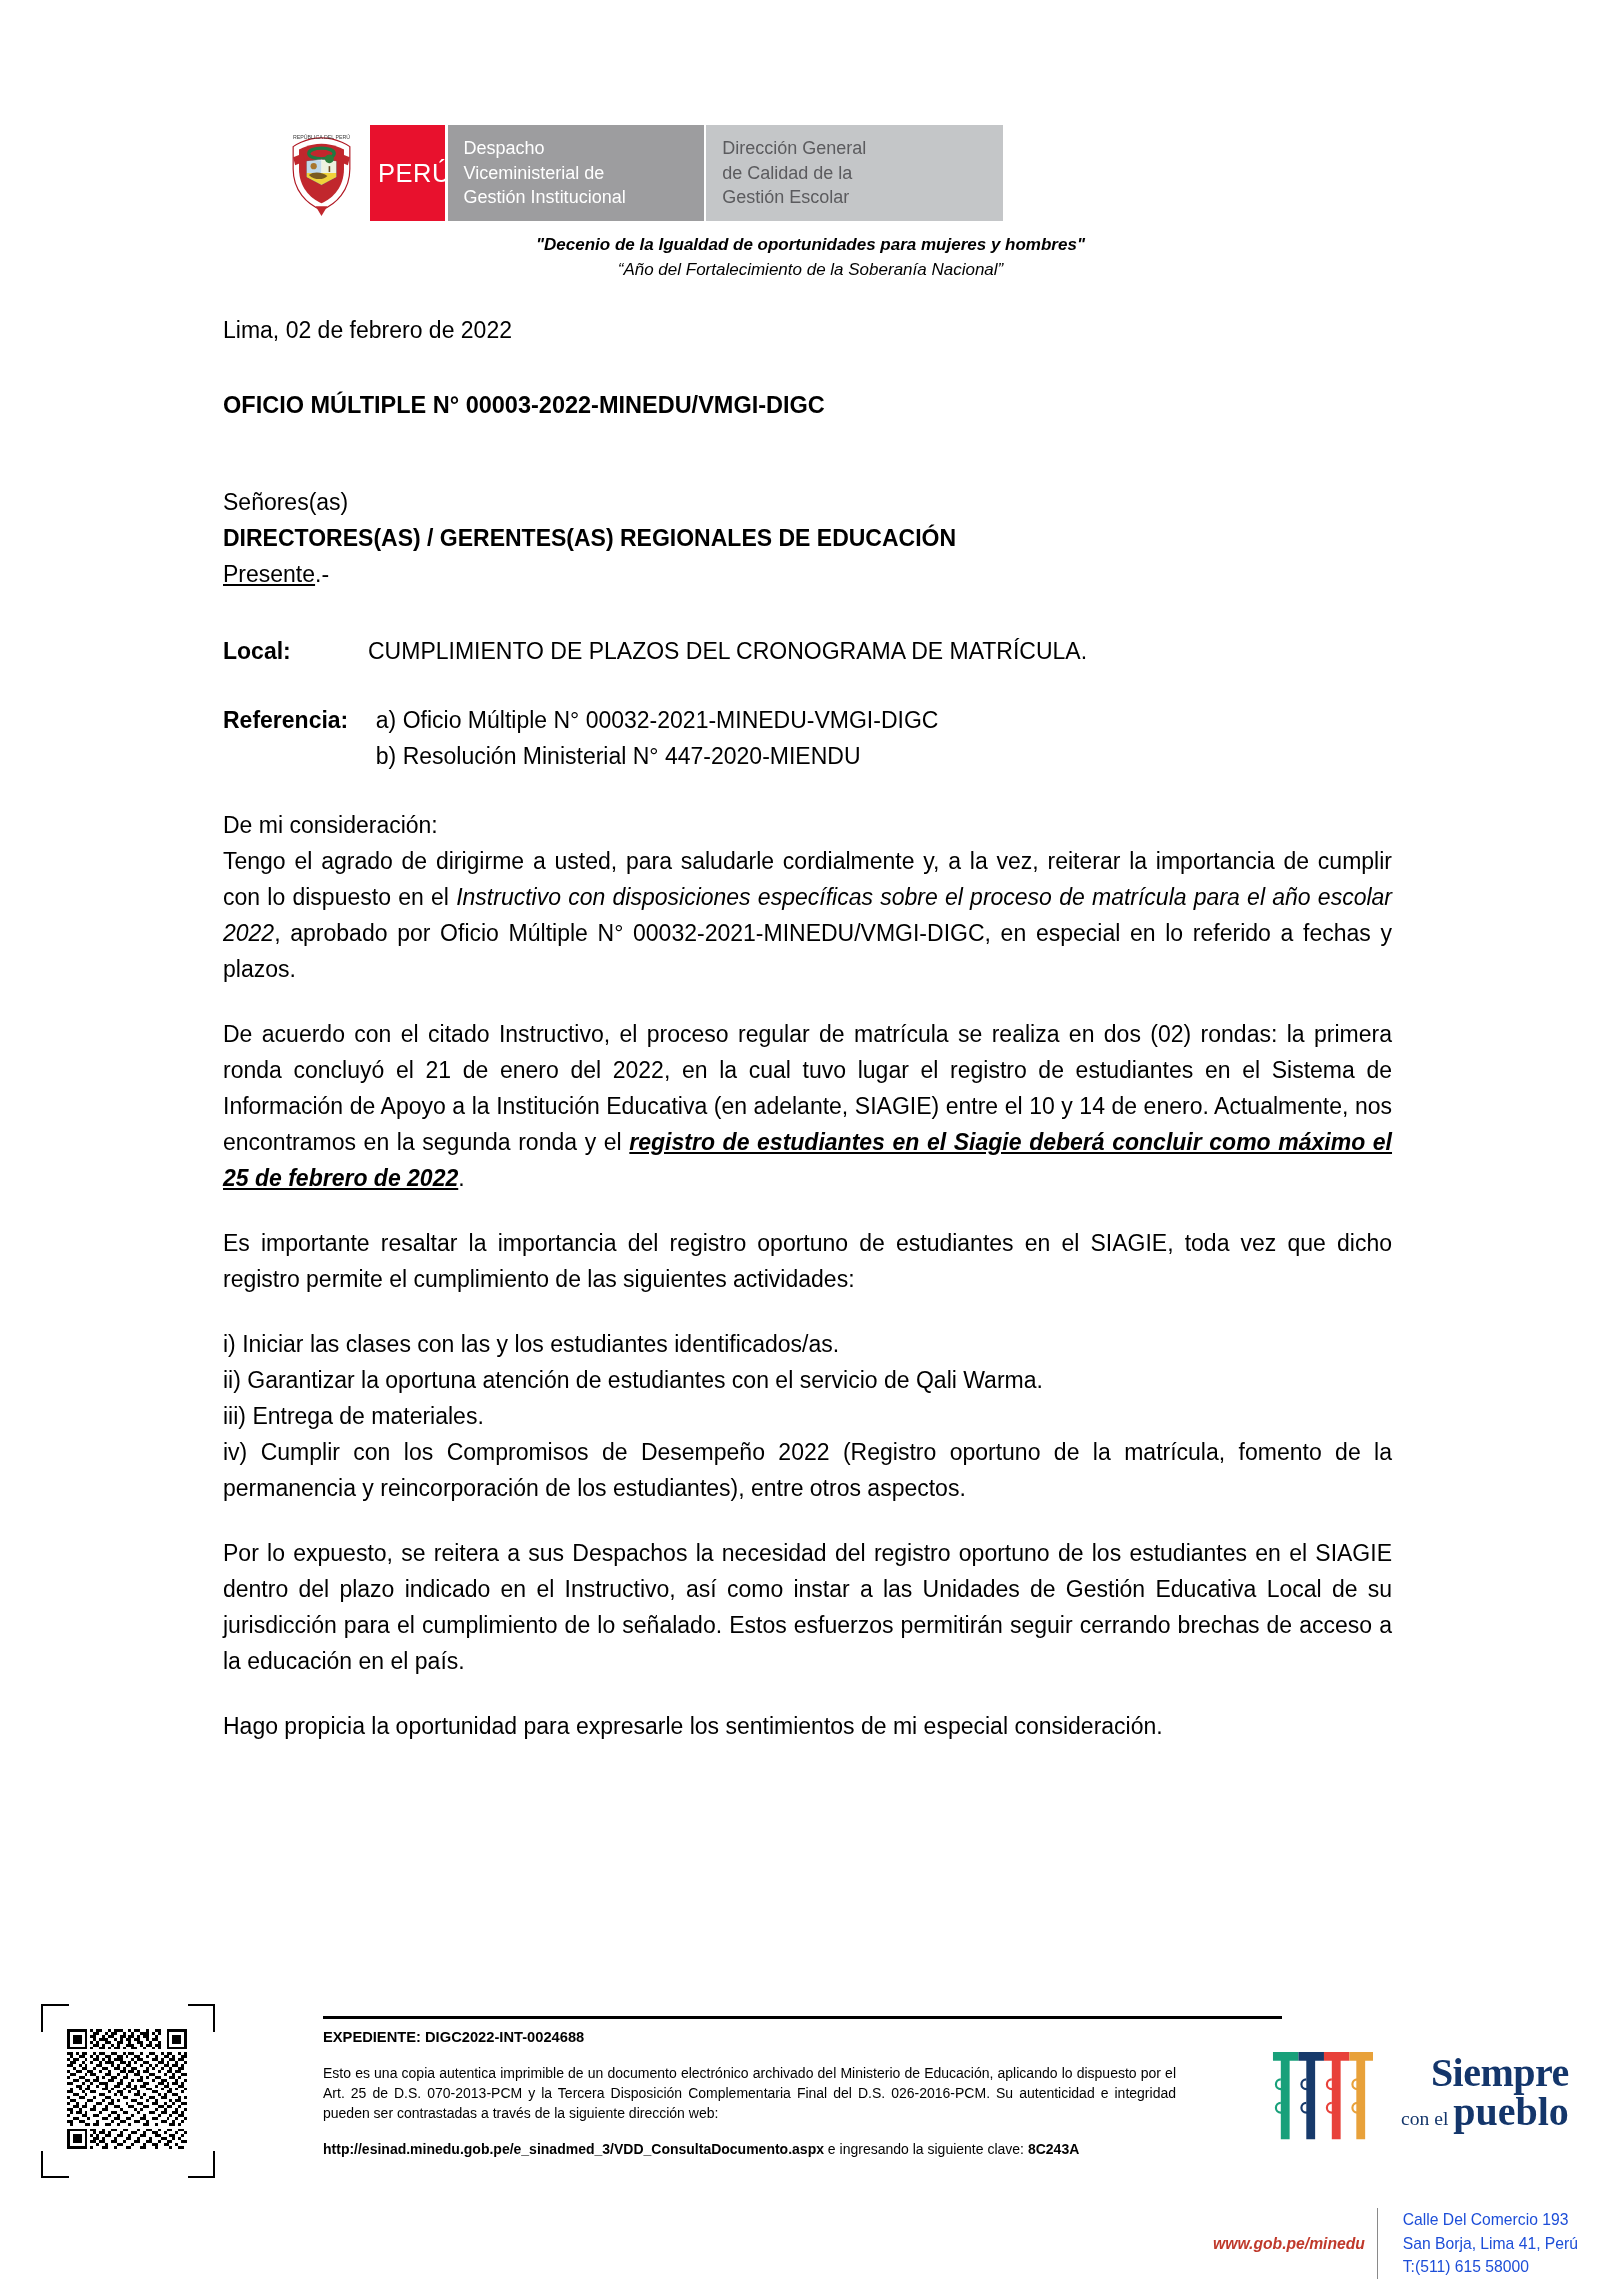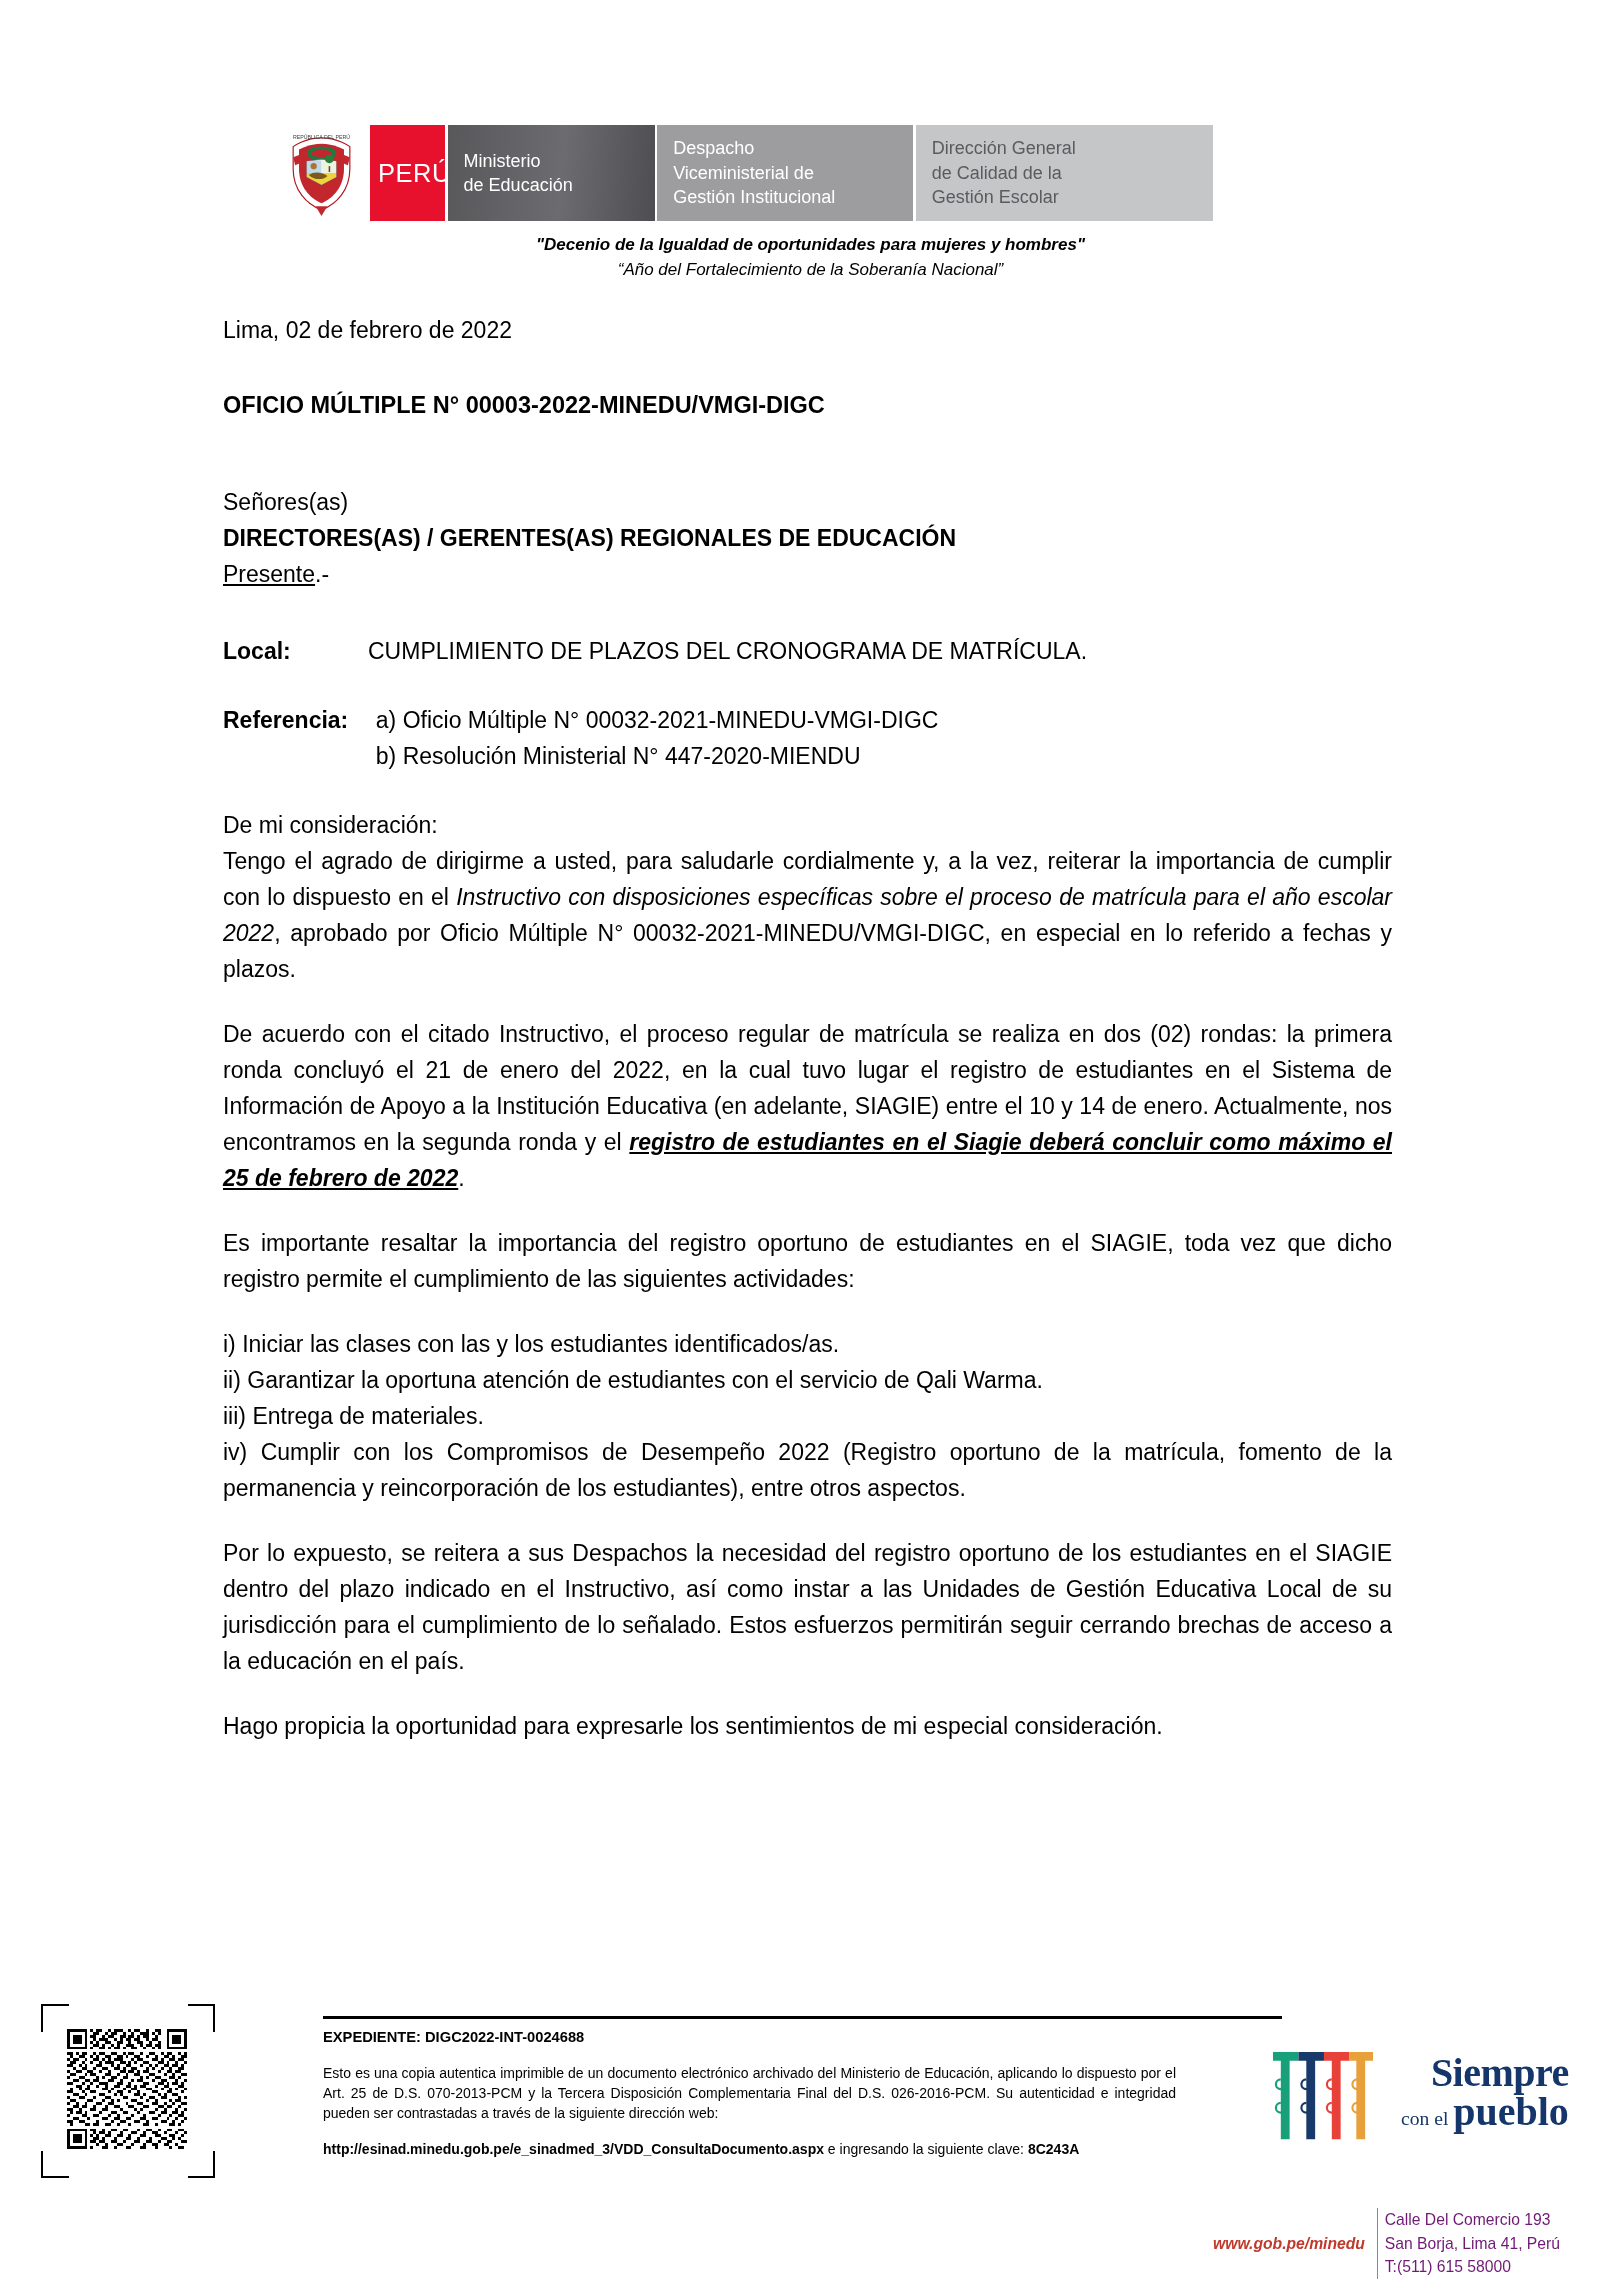--- a/index.html
+++ b/index.html
@@ -181,22 +181,22 @@
   .contact .web {
     color: #c0392b;
     font-weight: bold;
     padding-right: 11.8px;
     padding-top: 23.5px;
     white-space: nowrap;
     font-style: italic;
   }
   .contact .addr {
     border-left: 1.5px solid #8a8a8a;
-    padding-left: 7px;
-    color: #701a75;
+    padding-left: 25px;
+    color: #1d4ed8;
     white-space: nowrap;
   }
 </style>
 </head>
 <body>
 
 <div class="header-banner">
 
   <div class="crest-cell">
     <svg class="crest" viewBox="0 0 74 88">
@@ -214,24 +214,20 @@
       <path d="M8 28 L18 24 L20 32 L10 36 Z" fill="#c1272d"></path>
       <path d="M66 28 L56 24 L54 32 L64 36 Z" fill="#c1272d"></path>
       <path d="M31 78 L37 88 L43 78 Z" fill="#c1272d"></path>
       <path d="M37 2 m-29 11 a29 29 0 0 1 58 0" fill="none" stroke="none"></path>
       <text x="37" y="9" font-size="5.4" text-anchor="middle" fill="#3a3a3a" font-family="Liberation Sans, sans-serif">REPÚBLICA DEL PERÚ</text>
     </svg>
   </div>
 
   <div class="peru-cell">PERÚ</div>
 
-  <div class="blk blk-minedu">
-    <span>Ministerio</span>
-    <span>de Educación</span>
-  </div>
 
   <div class="blk blk-despacho">
     <span>Despacho</span>
     <span>Viceministerial de</span>
     <span>Gestión Institucional</span>
   </div>
 
   <div class="blk blk-direccion">
     <span>Dirección General</span>
     <span>de Calidad de la</span>

